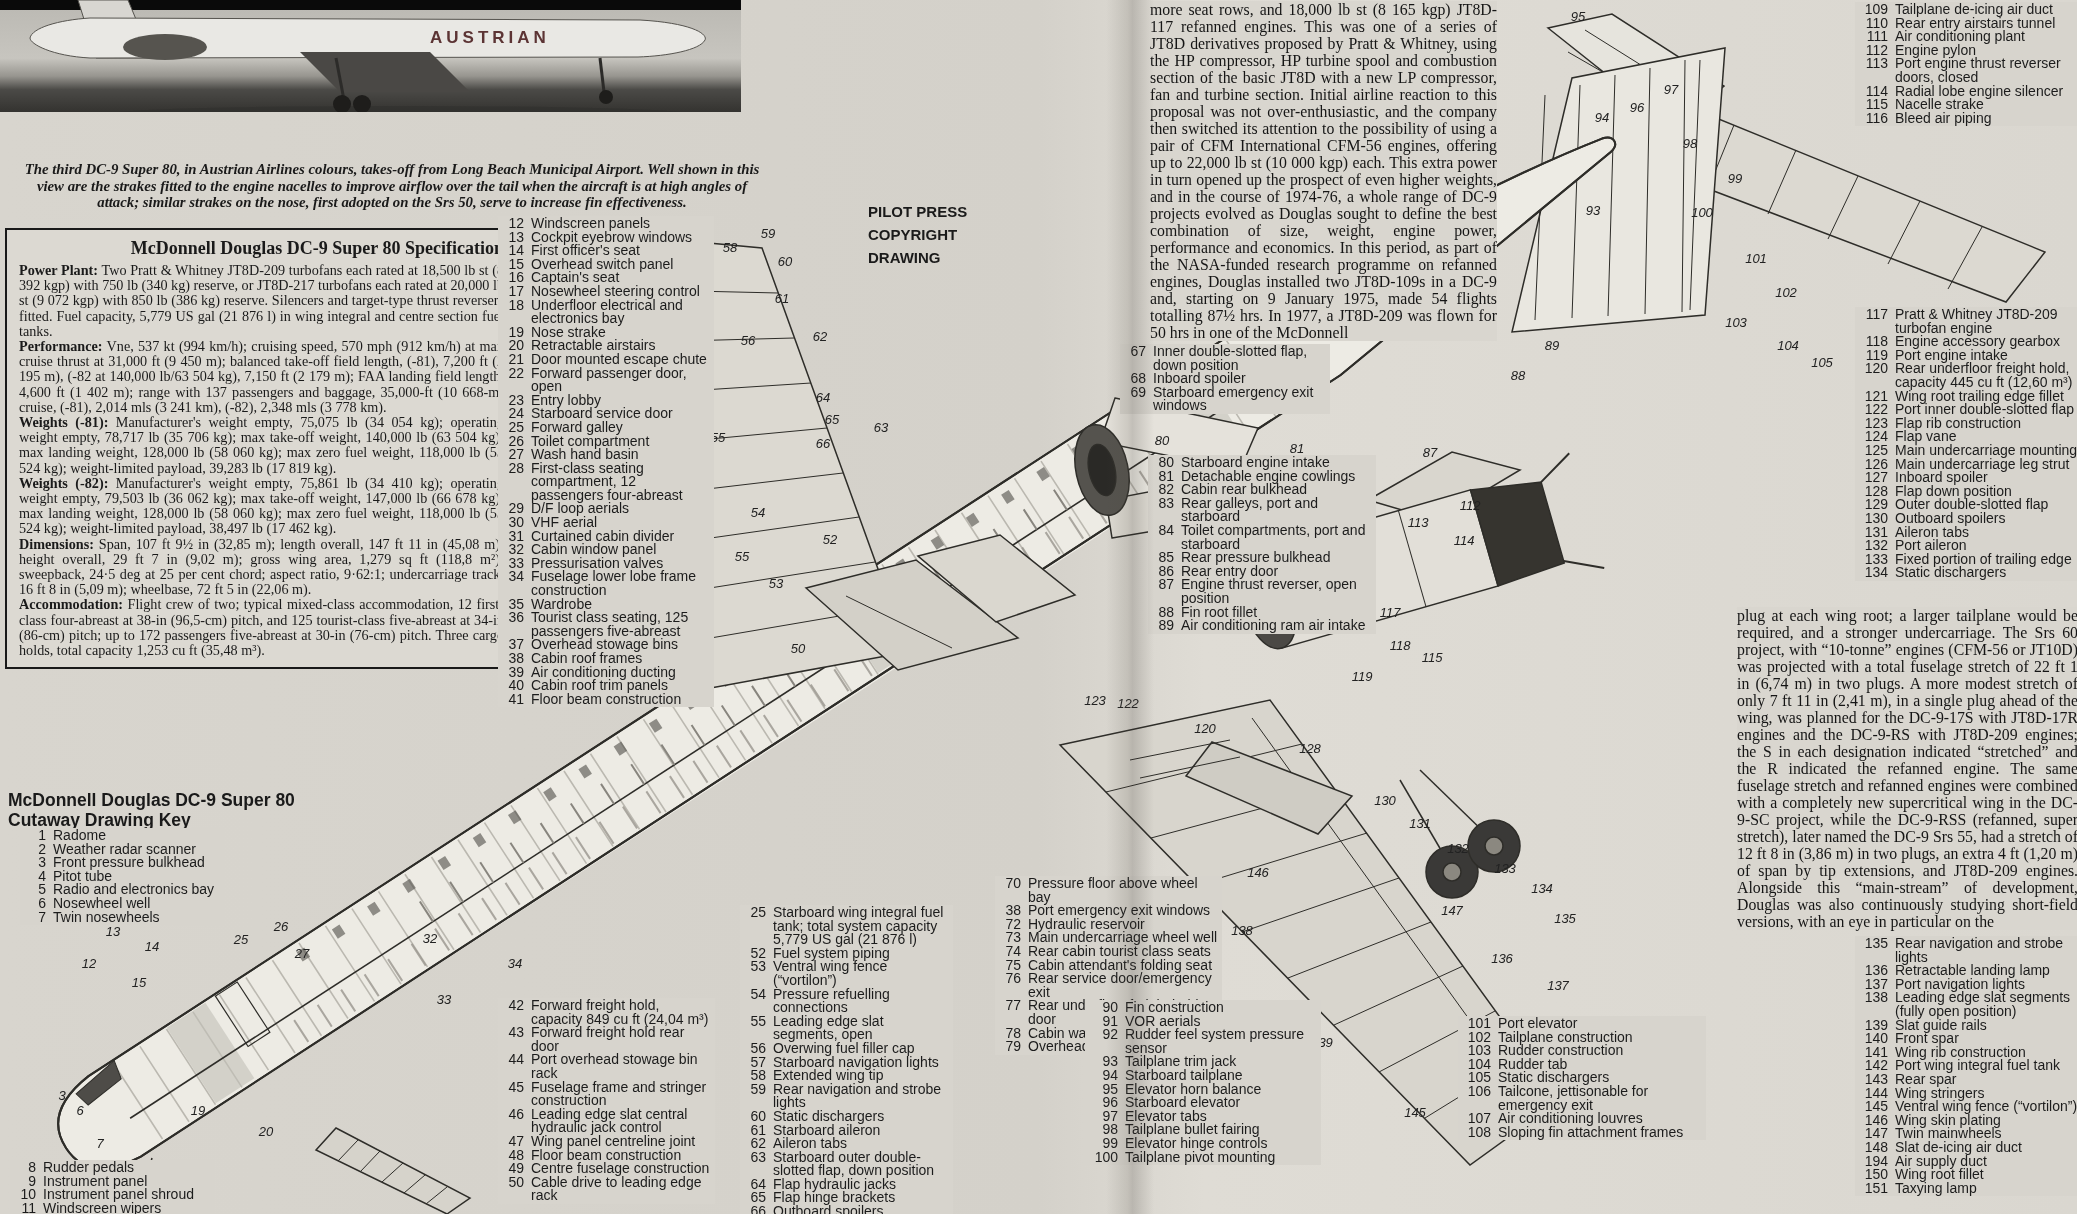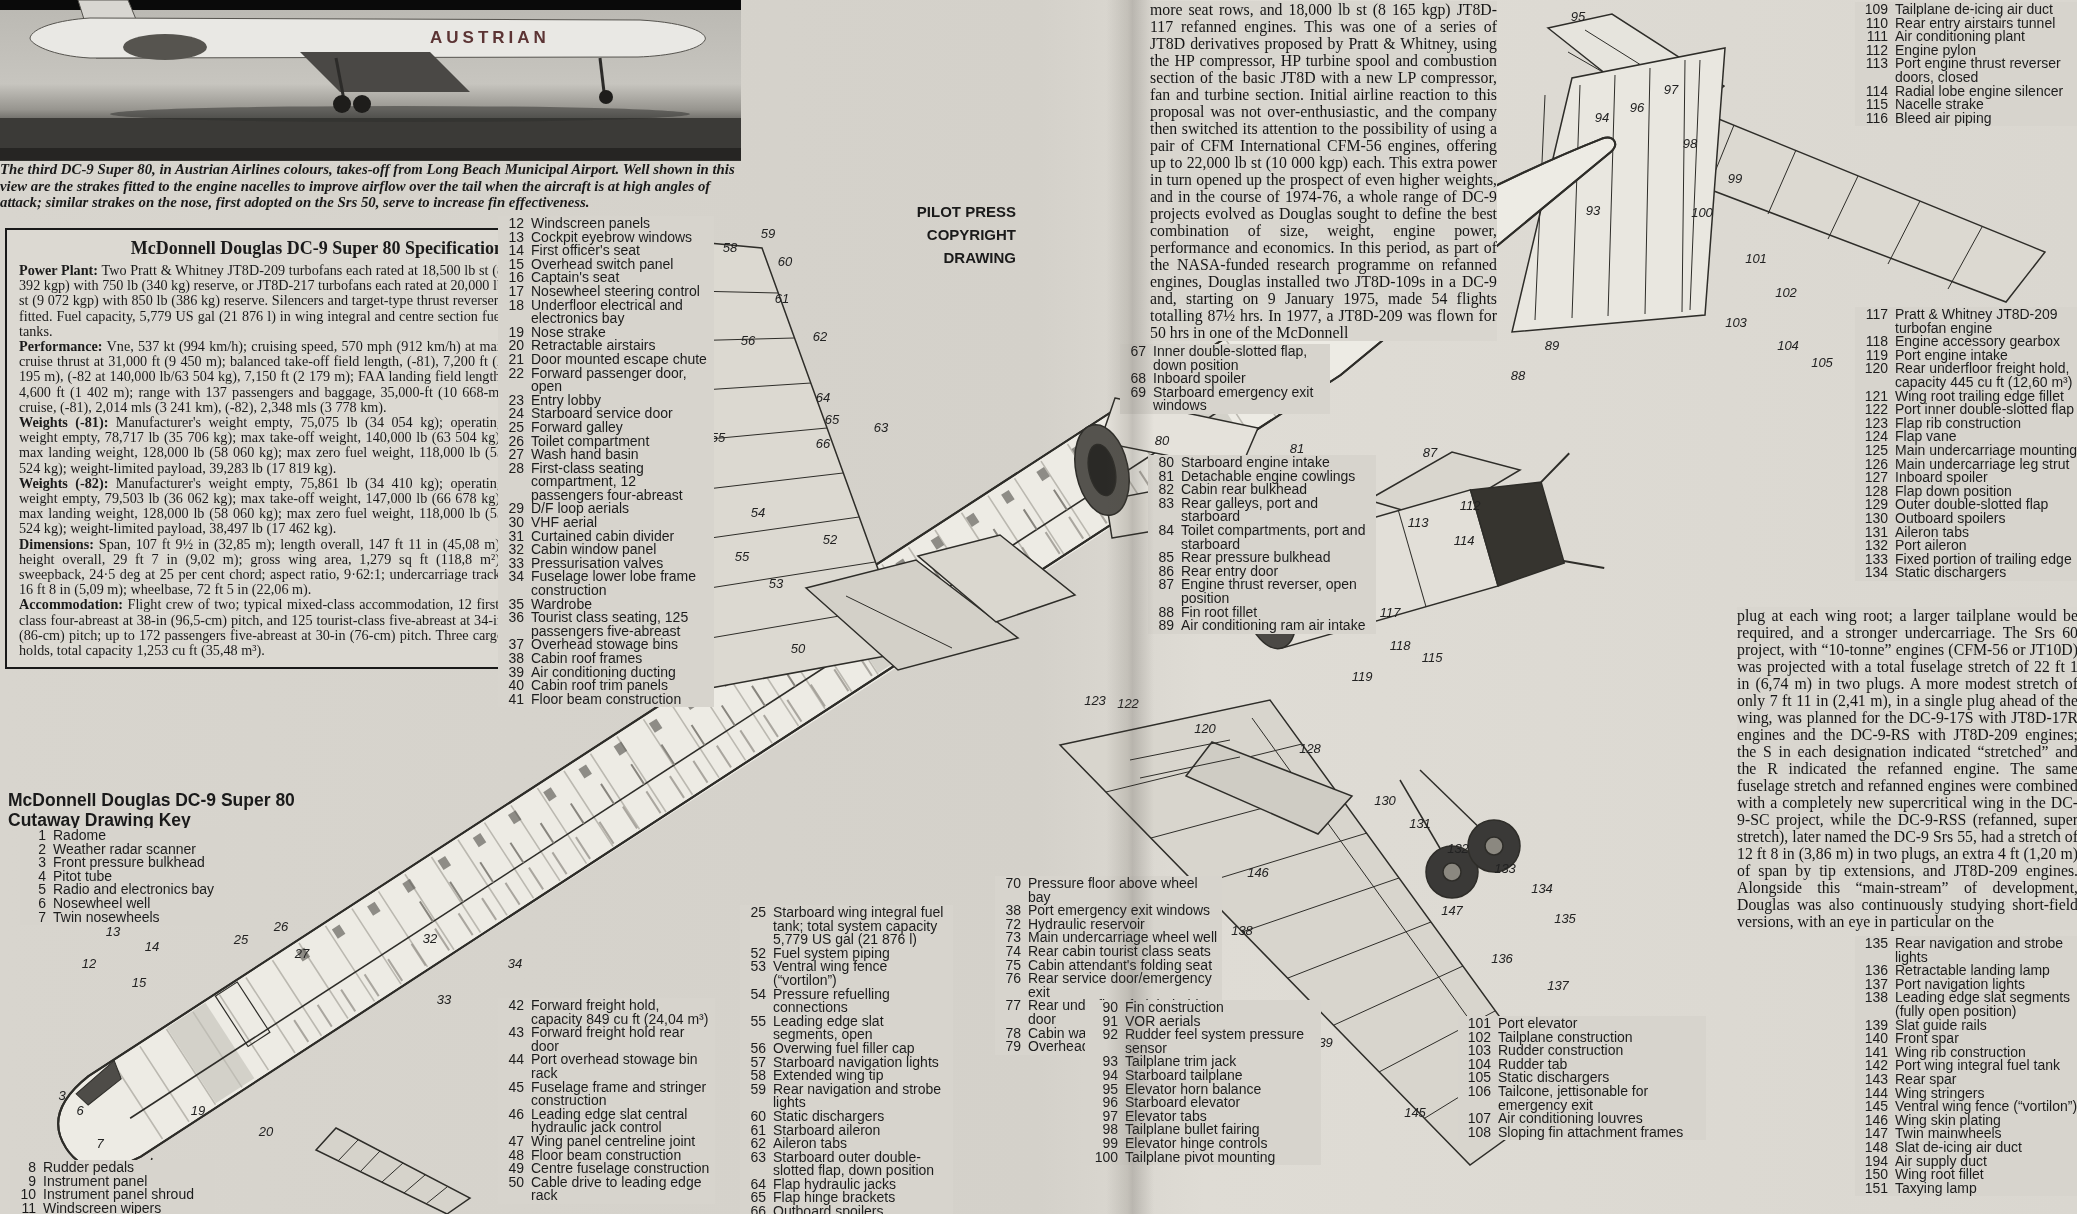--- a/index.html
+++ b/index.html
@@ -1,31 +1,31 @@
 <!DOCTYPE html>
 <html><head>
 <meta charset="utf-8">
 <style>
   html,body{margin:0;padding:0;}
   #page{position:relative;width:2077px;height:1214px;overflow:hidden;color:#1a1a1a;
     background:linear-gradient(90deg,#d8d5ce 0%,#d4d1ca 50%,#dfdcd5 58%,#dad7d0 100%);}
   
-  .photo{position:absolute;left:0;top:0;width:741px;height:161px;overflow:hidden;
+  .photo{position:absolute;left:0;top:0;width:741px;height:112px;overflow:hidden;
     background:linear-gradient(#bab8b2 0%,#c7c5bf 52%,#97958f 68%,#4b4a47 80%,#343330 100%);}
   
-  .caption{position:absolute;left:0;top:161px;width:750px;z-index:2;
-    font:italic 600 14.8px/16.5px "Liberation Serif",serif;}
+  .caption{position:absolute;left:17px;top:161px;width:750px;z-index:2;
+    font:italic 600 14.8px/16.5px "Liberation Serif",serif;text-align:center;}
   
   .specbox{position:absolute;left:5px;top:228px;width:513px;z-index:2;box-sizing:border-box;
     border:2px solid #191919;background:#dcd9d2;padding:7px 12px 9px;}
   .specbox h2{margin:0 0 4px;font:bold 18px/22px "Liberation Serif",serif;text-align:right;}
   .specbox p{margin:0;font:14.2px/15.2px "Liberation Serif",serif;text-align:justify;}
   
   .keyhead{position:absolute;left:8px;top:791px;z-index:2;font:bold 17.5px/19.5px "Liberation Sans",sans-serif;}
-  .copyright{position:absolute;left:868px;top:200px;width:148px;z-index:2;text-align:right;
+  .copyright{position:absolute;left:868px;top:200px;width:148px;z-index:2;text-align:left;
     font:600 15px/23px "Liberation Sans",sans-serif;white-space:pre-line;}
   
   .key-list{position:absolute;z-index:2;background:#d7d4cd;padding:1px 2px;
     font:14px/13.6px "Liberation Sans",sans-serif;color:#1c1c1c;}
   .krow{display:flex;}
   .knum{flex:0 0 24px;text-align:right;padding-right:7px;}
   .w3 .knum{flex-basis:31px;}
   .klab{flex:1;}
   
   .article{position:absolute;z-index:2;font:15.8px/17px "Liberation Serif",serif;

